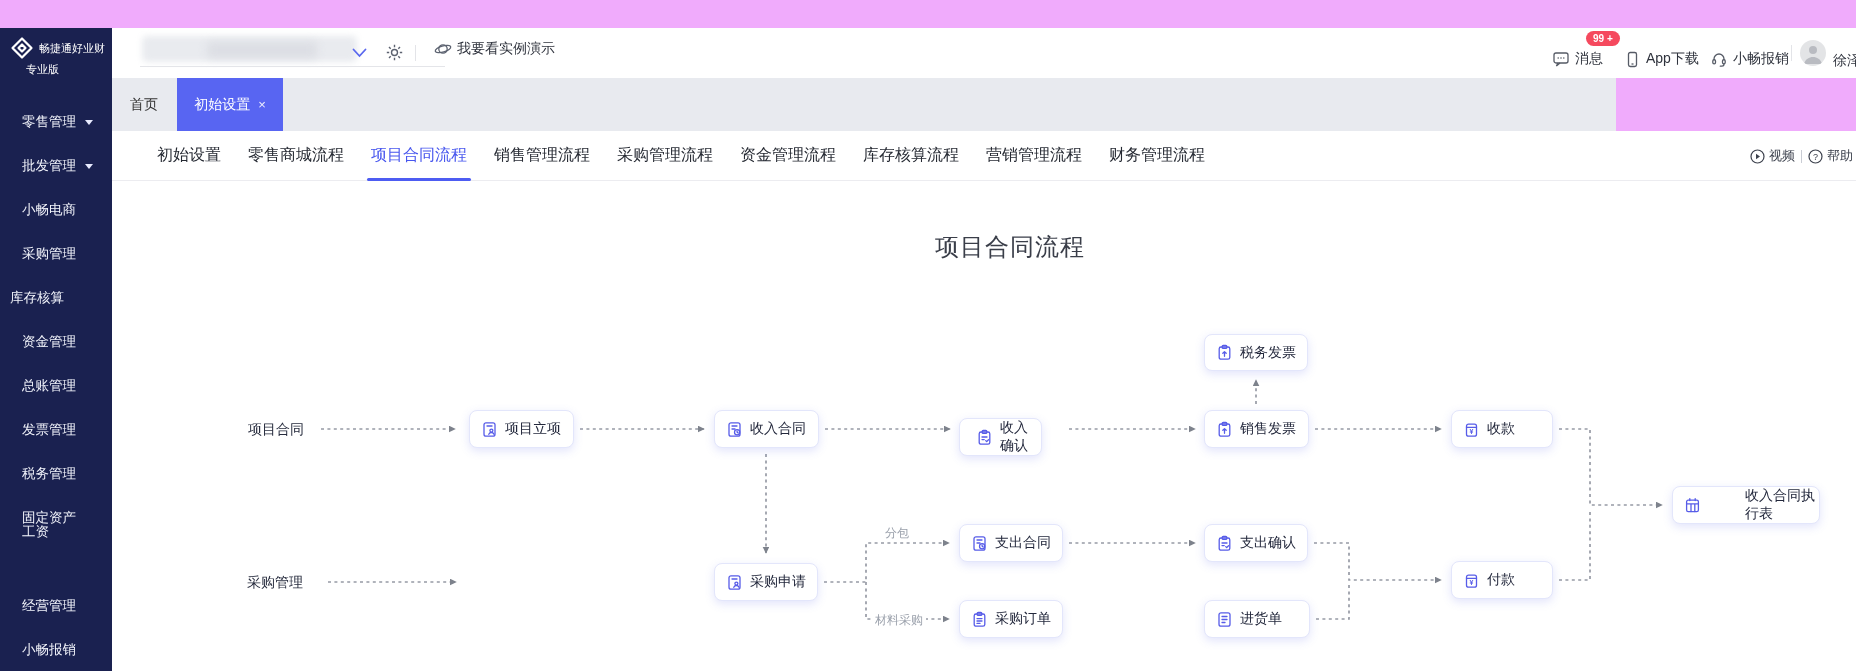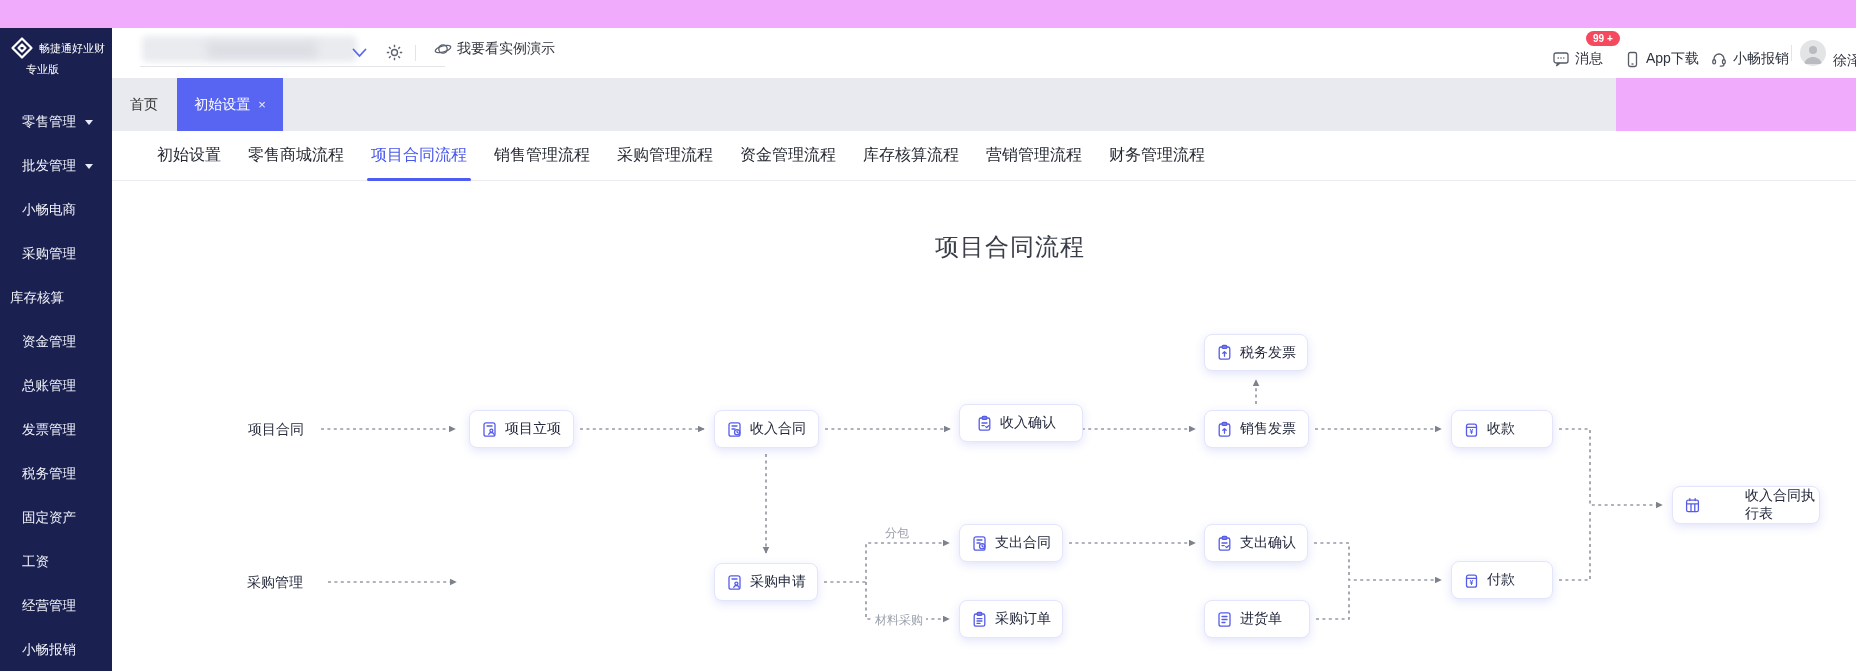--- a/index.html
+++ b/index.html
@@ -98,21 +98,21 @@
         </div>
         <div class="menu-item" style="top: 387px;">
           <span>发票管理</span>
         </div>
         <div class="menu-item" style="top: 431px;">
           <span>税务管理</span>
         </div>
         <div class="menu-item" style="top: 475px;">
           <span>固定资产</span>
         </div>
-        <div class="menu-item" style="top: 519px;">
+        <div class="menu-item" style="top: 489px;">
           <span>工资</span>
         </div>
         <div class="menu-item" style="top: 563px;">
           <span>经营管理</span>
         </div>
         <div class="menu-item" style="top: 607px;">
           <span>小畅报销</span>
         </div>
       </div>
   </div>
@@ -194,20 +194,37 @@
         <div class="subtab">初始设置</div>
         <div class="subtab">零售商城流程</div>
         <div class="subtab active">项目合同流程</div>
         <div class="subtab">销售管理流程</div>
         <div class="subtab">采购管理流程</div>
         <div class="subtab">资金管理流程</div>
         <div class="subtab">库存核算流程</div>
         <div class="subtab">营销管理流程</div>
         <div class="subtab">财务管理流程</div>
       </div>
+    <div class="subtab-links">
+      <div class="link-item">
+        <svg width="15" height="15" viewBox="0 0 15 15">
+            <circle cx="7.5" cy="7.5" r="6.5" fill="none" stroke="#3c414d" stroke-width="1.2"></circle>
+            <path d="M6 4.8l4 2.7-4 2.7z" fill="#3c414d"></path>
+          </svg>
+        <span>视频</span>
+      </div>
+      <div class="v-sep"></div>
+      <div class="link-item">
+        <svg width="15" height="15" viewBox="0 0 15 15">
+            <circle cx="7.5" cy="7.5" r="6.5" fill="none" stroke="#3c414d" stroke-width="1.2"></circle>
+            <text x="7.5" y="10.6" font-size="9" text-anchor="middle" fill="#3c414d" font-family="Liberation Sans,sans-serif">?</text>
+          </svg>
+        <span>帮助</span>
+      </div>
+    </div>
     <div class="flow-title">项目合同流程</div>
   </div>
 
   <svg class="edges" width="1856" height="671" viewBox="0 0 1856 671">
     <defs>
       <marker id="arr" markerWidth="7.5" markerHeight="7.5" refX="6.2" refY="3.4" orient="auto" markerUnits="userSpaceOnUse">
         <path d="M0,0 L7,3.4 L0,6.8 Z" fill="#7d828c"></path>
       </marker>
     </defs>
     <g fill="none" stroke="#979ba5" stroke-width="1.7" stroke-dasharray="3 3.4">
@@ -250,21 +267,21 @@
         <span class="nico">
           <svg width="17" height="17" viewBox="0 0 17 17" fill="none" stroke="#575ce8" stroke-width="1.3" stroke-linecap="round" stroke-linejoin="round">
             <rect x="3" y="1.8" width="11" height="13.4" rx="2"></rect>
             <path d="M6 5h5M6 8h3"></path>
             <circle cx="11.1" cy="11.2" r="2.6"></circle>
             <path d="M11.1 10v1.3l1 .6"></path>
           </svg>
         </span>
         <span>收入合同</span>
       </div>
-      <div class="node" style="left: 959px; top: 404px; width: 124px; padding-left: 16px;">
+      <div class="node" style="left: 959px; top: 418px; width: 83px; padding-left: 16px;">
         <span class="nico">
           <svg width="17" height="17" viewBox="0 0 17 17" fill="none" stroke="#575ce8" stroke-width="1.3" stroke-linecap="round" stroke-linejoin="round">
             <rect x="3.2" y="3" width="10.6" height="12.2" rx="1.8"></rect>
             <rect x="6.2" y="1.5" width="4.6" height="2.9" rx="1"></rect>
             <path d="M6 8h5M6 10.6h2.2"></path>
             <path d="M9.7 11.6l1 1 1.8-1.9"></path>
           </svg>
         </span>
         <span>收入确认</span>
       </div>

